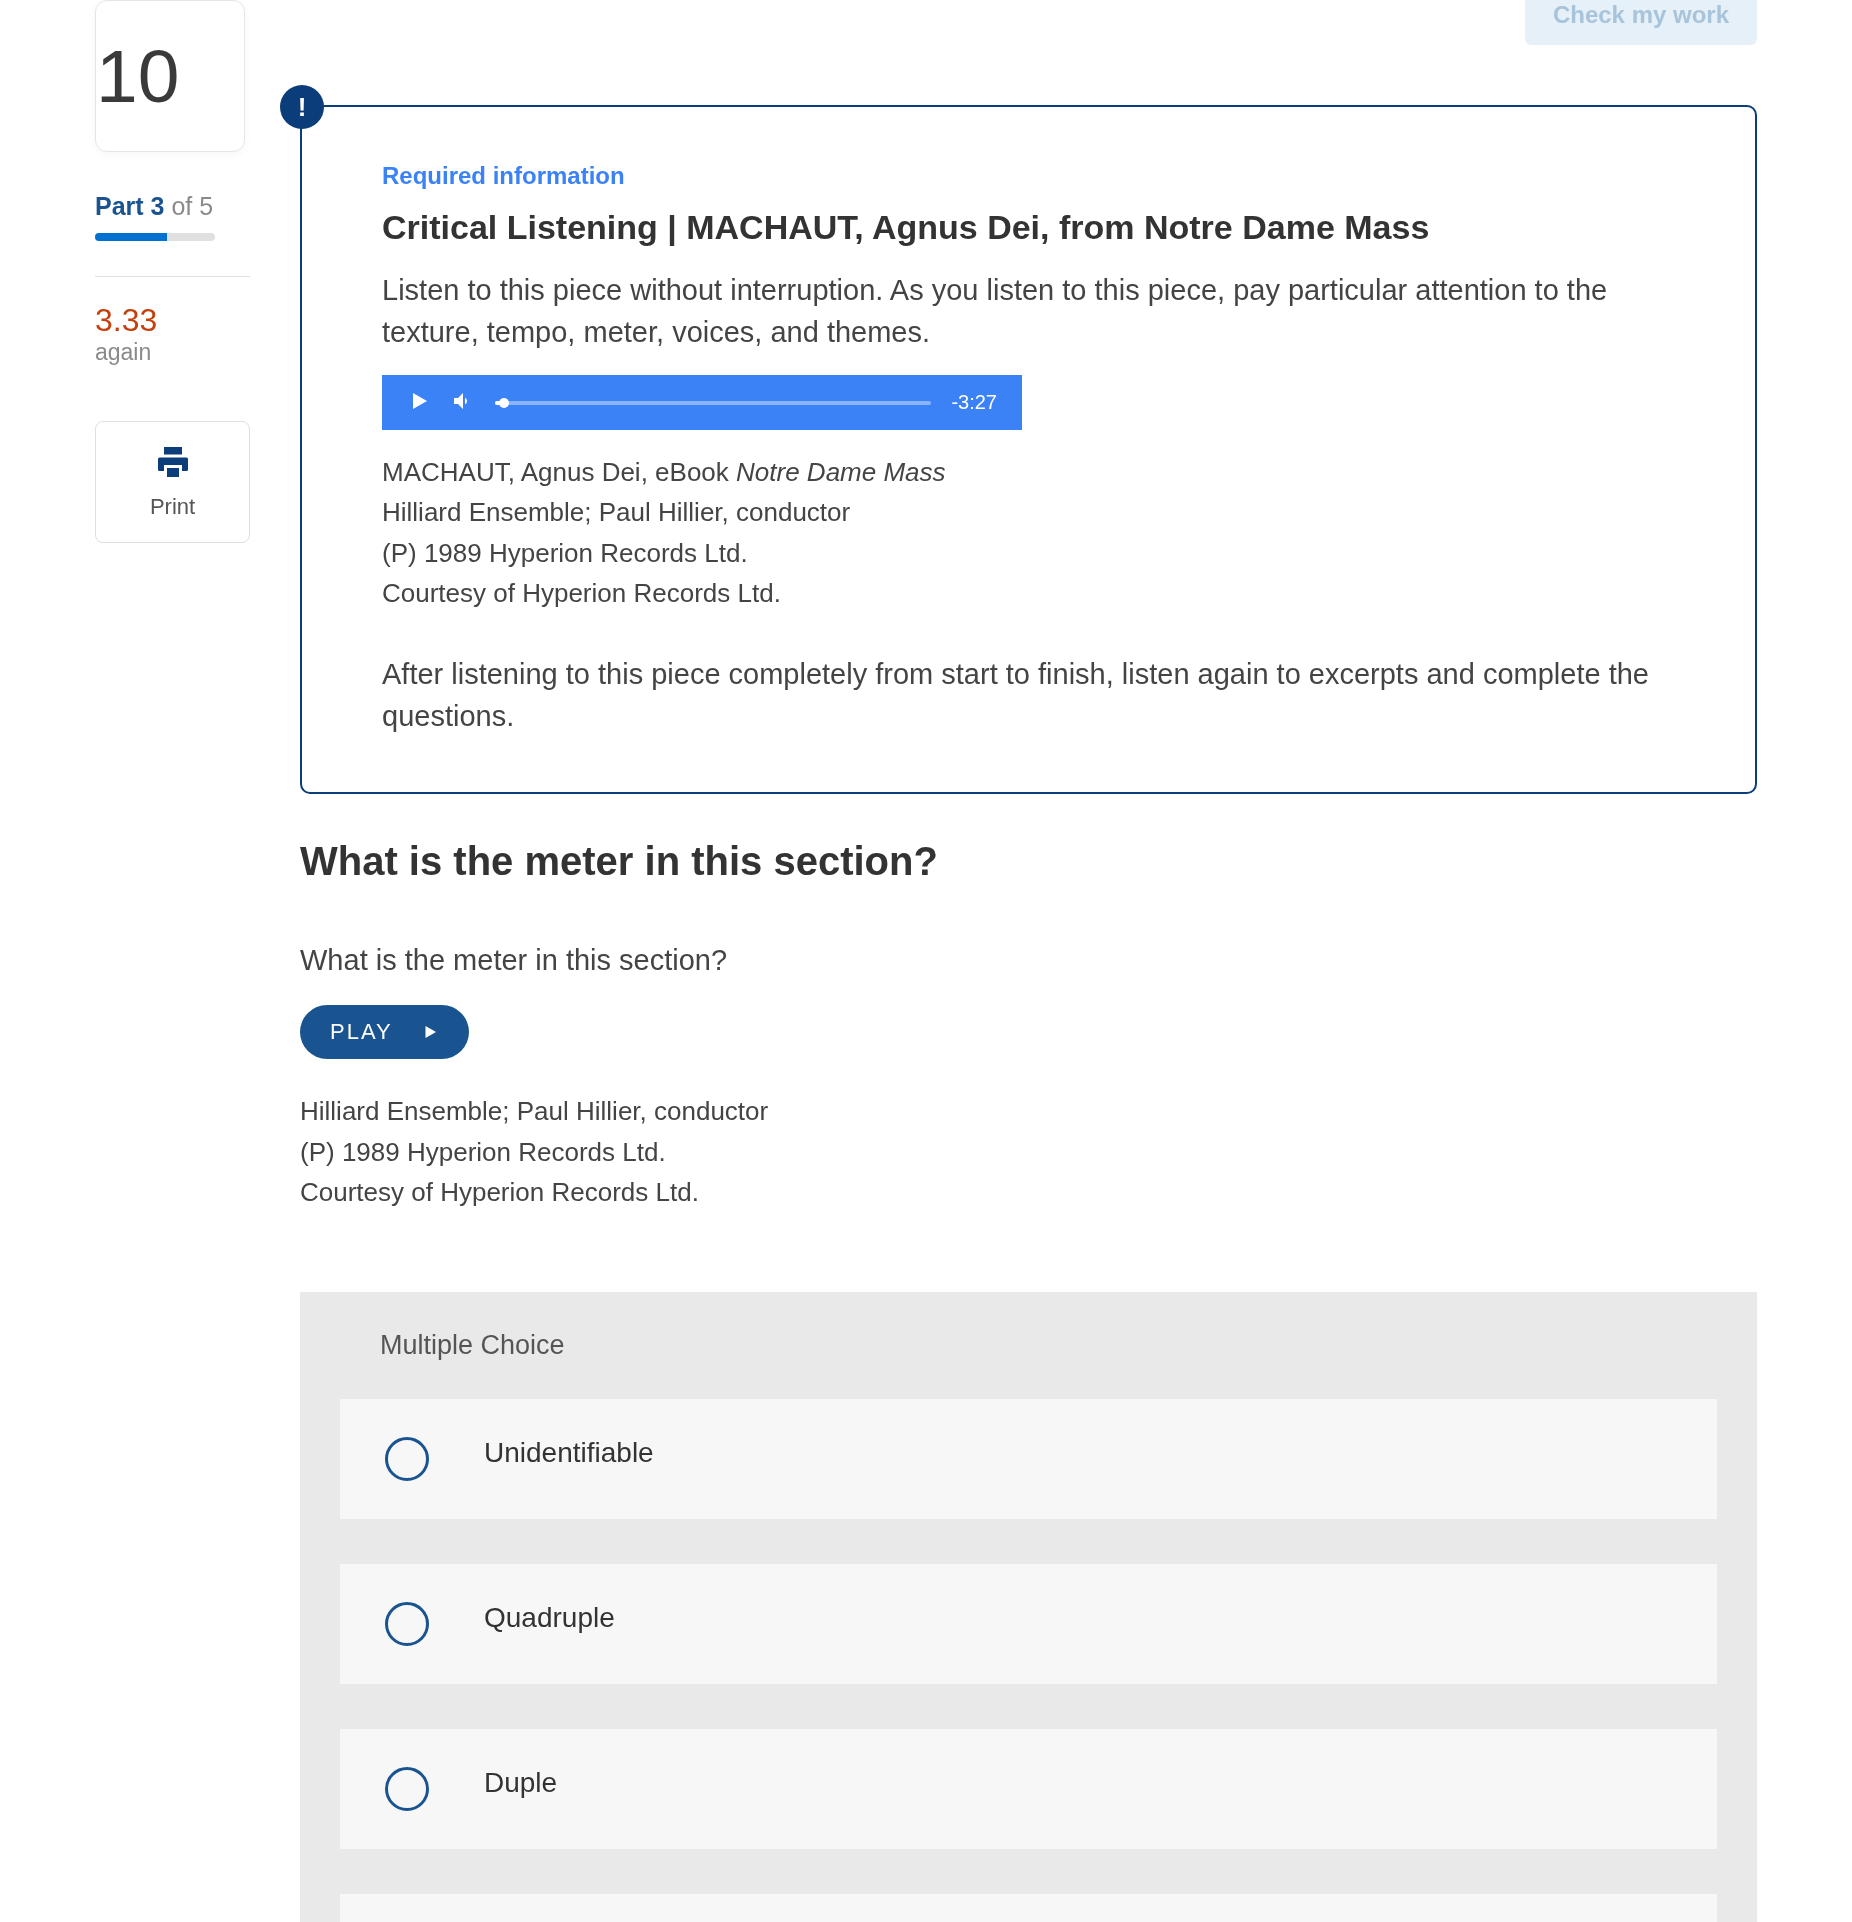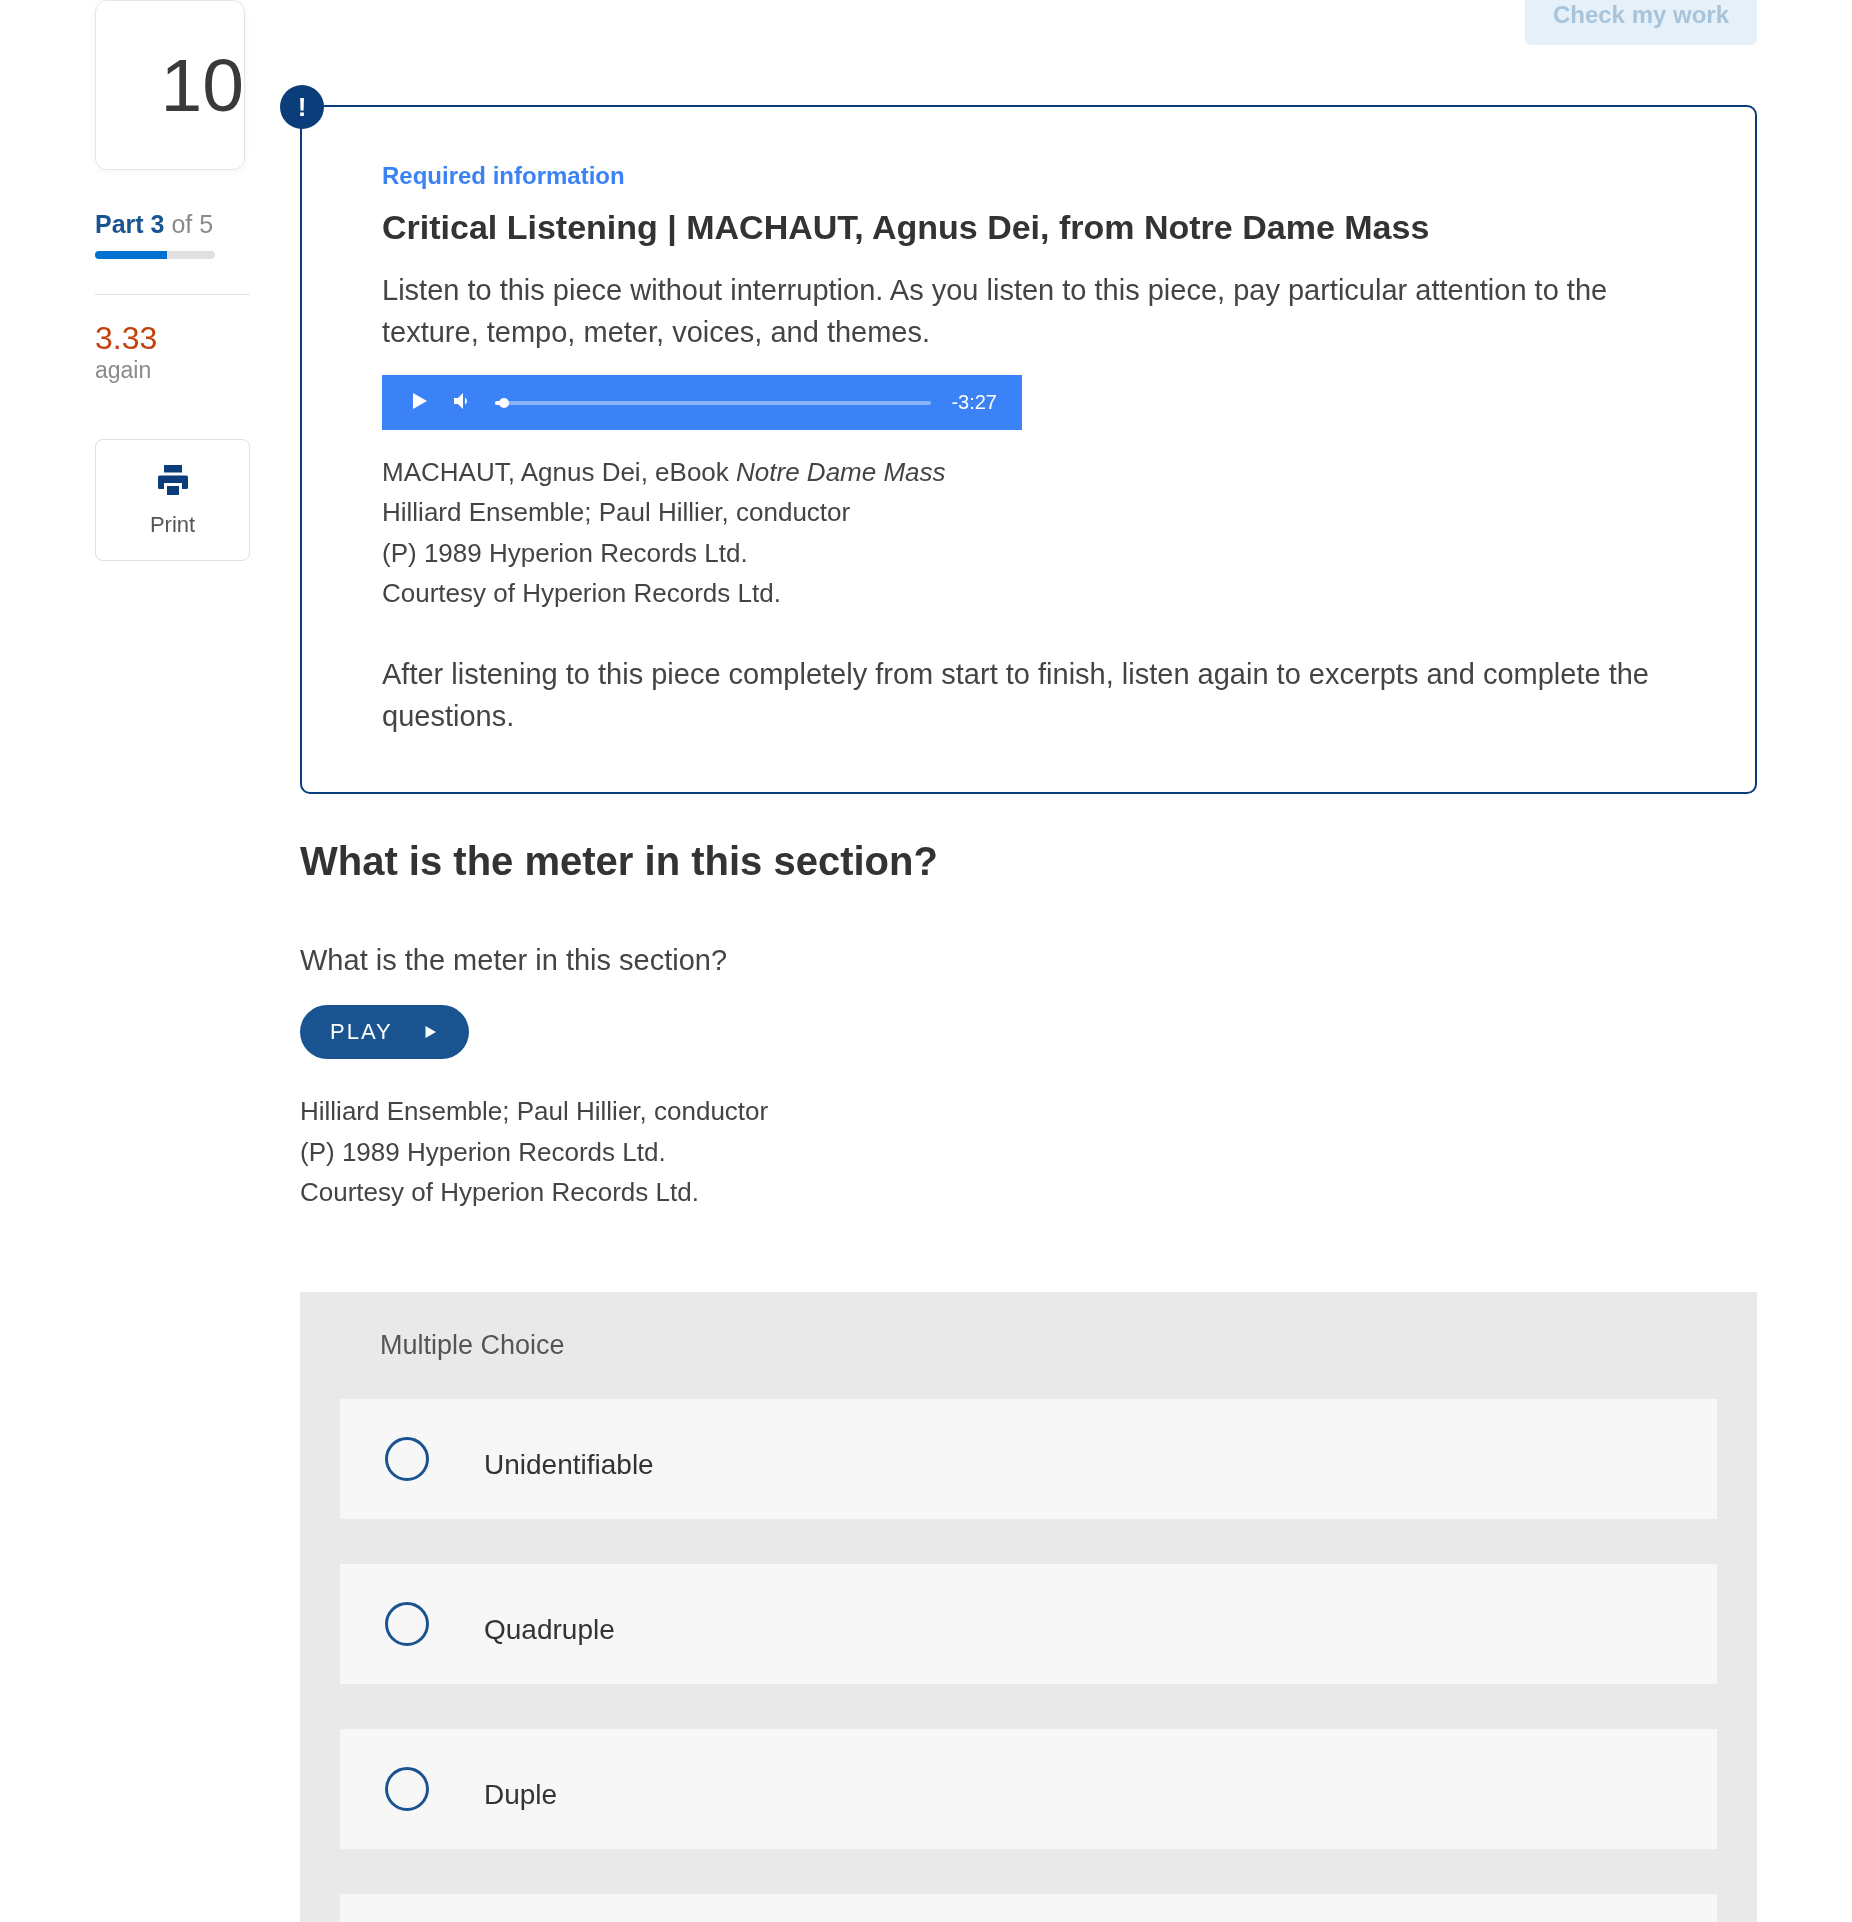--- a/index.html
+++ b/index.html
@@ -1,21 +1,21 @@
 <!DOCTYPE html>
 <html><head>
   <meta charset="utf-8">
   <style>
     * { box-sizing: border-box; margin: 0; padding: 0; }
     body { font-family: -apple-system, BlinkMacSystemFont, "Segoe UI", Helvetica, Arial, sans-serif; background: #fff; color: #333; }
     .page { display: flex; max-width: 1852px; margin: 0 auto; padding: 0 95px; }
     .sidebar { width: 155px; flex-shrink: 0; padding-top: 0; }
     .main { flex: 1; padding-left: 50px; position: relative; }
 
-    .question-num-box { border: 1px solid #e5e5e5; border-radius: 12px; width: 150px; height: 170px; display: flex; align-items: center; justify-content: flex-end; font-size: 75px; font-weight: 300; color: #3a3a3a; margin-bottom: 40px; box-shadow: 0 2px 8px rgba(0,0,0,0.04); }
+    .question-num-box { border: 1px solid #e5e5e5; border-radius: 12px; width: 150px; height: 152px; display: flex; align-items: center; justify-content: flex-start; font-size: 75px; font-weight: 300; color: #3a3a3a; margin-bottom: 40px; box-shadow: 0 2px 8px rgba(0,0,0,0.04); }
     
     .part-indicator { font-size: 25px; color: #1a5490; font-weight: 400; margin-bottom: 12px; }
     .part-indicator .part-bold { font-weight: 700; }
     .part-indicator .part-of { color: #8a8a8a; }
     .progress-bar { height: 8px; background: #e0e0e0; border-radius: 4px; overflow: hidden; margin-bottom: 35px; width: 120px; }
     .progress-fill { height: 100%; background: #0070d1; width: 60%; }
     .divider-line { border: none; border-top: 1px solid #e0e0e0; margin-bottom: 25px; }
     .points-val { font-size: 32px; color: #c2410c; font-weight: 400; }
     .points-label { font-size: 23px; color: #8a8a8a; margin-bottom: 55px; }
 
@@ -44,21 +44,21 @@
     .credit-line .ital { font-style: italic; }
 
     .q-heading { font-size: 40px; font-weight: 700; color: #333; margin-bottom: 60px; }
     .q-sub { font-size: 29px; color: #444; margin-bottom: 28px; }
 
     .play-pill { background: #1a5490; color: #fff; padding: 14px 30px; border-radius: 50px; display: inline-flex; align-items: center; gap: 28px; font-size: 22px; letter-spacing: 2px; cursor: pointer; margin-bottom: 32px; }
 
     .mc-block { background: #e9e9e9; margin-top: 80px; }
     .mc-head { font-size: 27px; color: #555; padding: 38px 80px; }
     .mc-options { padding: 0 40px 40px 40px; }
-    .mc-opt { background: #f7f7f7; padding: 38px 45px; margin-bottom: 45px; display: flex; align-items: flex-end; gap: 55px; cursor: pointer; }
+    .mc-opt { background: #f7f7f7; padding: 38px 45px; margin-bottom: 45px; display: flex; align-items: flex-start; gap: 55px; cursor: pointer; }
     .mc-opt:last-child { margin-bottom: 0; }
     .radio-circle { width: 44px; height: 44px; border: 3px solid #1a5490; border-radius: 50%; flex-shrink: 0; }
     .opt-label { font-size: 28px; color: #333; }
   </style>
 </head>
 <body>
 
 <div class="page">
   <div class="sidebar">
     <div class="question-num-box">

